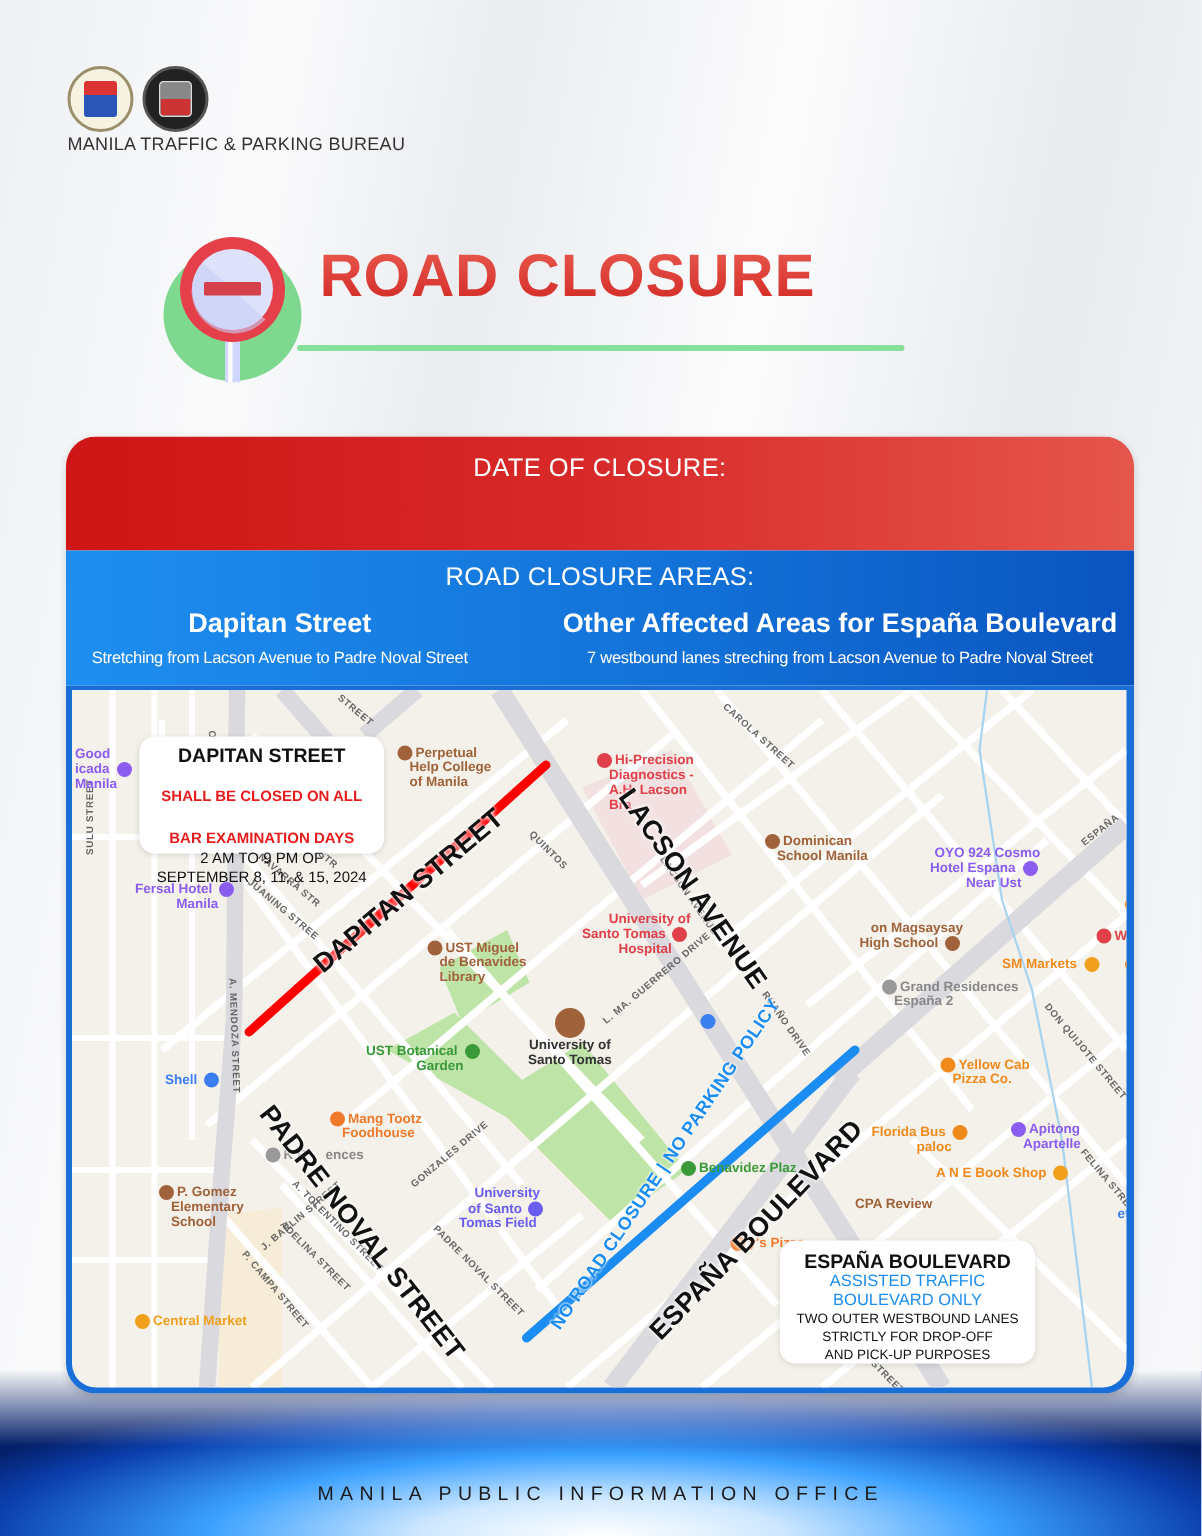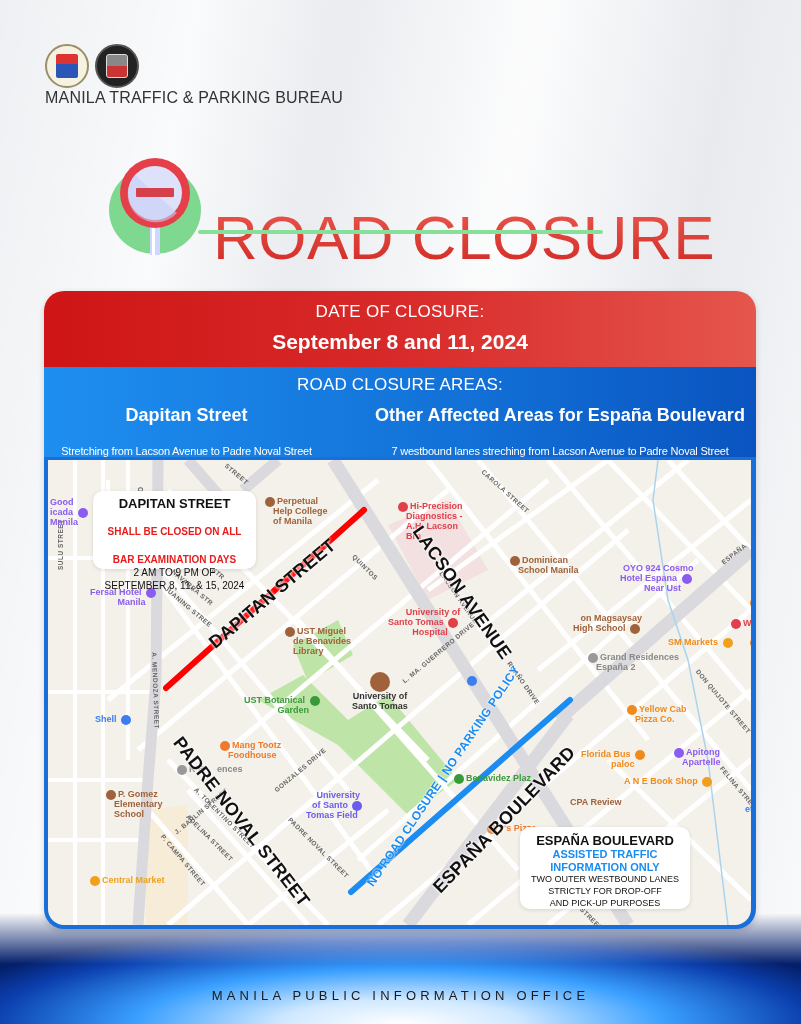--- a/index.html
+++ b/index.html
@@ -10,48 +10,48 @@
     background: radial-gradient(ellipse 60% 90% at 50% 100%, #ffffff 0%, #cfe8ff 25%, #3aa0ff 55%, #0b3fae 85%, #05206b 100%); }
   .footer-glow::before { content:""; position:absolute; left:0; right:0; top:0; height:50px; background:linear-gradient(#f3f4f6, rgba(243,244,246,0)); }
   .header { position:absolute; left:45px; top:44px; }
   .seals { display:flex; gap:6px; }
   .seal { width:44px; height:44px; border-radius:50%; display:flex; align-items:center; justify-content:center; }
   .seal-a { background:#f6f2e2; border:2px solid #9a8f6a; }
   .seal-a .inner { width:22px; height:24px; background:linear-gradient(#d33 0 40%, #2b56b8 40% 100%); border-radius:2px; }
   .seal-b { background:#222; border:2px solid #555; }
   .seal-b .inner { width:22px; height:24px; background:linear-gradient(#888 0 50%, #c33 50% 100%); border-radius:3px; border:1px solid #ddd; }
   .org-name { font-size:17px; font-weight:bold; color:#1d1d1f; margin-top:8px; letter-spacing:0.2px; }
-  .org-sub { font-size:16px; color:#333; margin-top:1px; letter-spacing:0.2px; }
+  .org-sub { font-size:12px; color:#333; margin-top:1px; letter-spacing:0.2px; }
   .title-wrap { position:absolute; left:100px; top:150px; width:620px; height:110px; }
   .sign { position:absolute; left:5px; top:5px; width:100px; height:100px; }
-  .title { position:absolute; left:113px; top:12px; font-size:62px; font-weight:normal; color:#d9322e; letter-spacing:0.5px;
-    background:linear-gradient(#ea5c50, #d02622); -webkit-background-clip:text; background-clip:text;margin-top:40px; -webkit-text-fill-color:transparent; }
+  .title { position:absolute; left:113px; top:12px; font-size:40px; font-weight:bold; color:#d9322e; letter-spacing:0.5px;
+    background:linear-gradient(#ea5c50, #d02622); -webkit-background-clip:text; background-clip:text; -webkit-text-fill-color:transparent; }
   .title-underline { position:absolute; left:98px; top:80px; width:405px; height:4px; background:#86e09a; border-radius:2px; }
   .card { position:absolute; left:44px; top:291px; width:712px; height:638px; border-radius:20px; overflow:hidden; box-shadow:0 2px 6px rgba(0,0,0,0.15); }
   .date-band { height:76px; background:linear-gradient(90deg, #cf1515 0%, #d82a2a 50%, #e5564c 100%); color:#fff; text-align:center; }
   .date-label { padding-top:11px; font-size:17px; letter-spacing:0.3px; }
   .date-value { font-size:21px; font-weight:bold; margin-top:8px; }
   .areas-band { height:90px; background:linear-gradient(90deg, #1e8ef0 0%, #1270d6 60%, #0a54c0 100%); color:#fff; position:relative; }
   .areas-title { text-align:center; font-size:17px; padding-top:8px; letter-spacing:0.2px; }
   .area-col { position:absolute; top:38px; text-align:center; }
   .area-col.left { left:0; width:285px; }
   .area-col.right { left:320px; width:392px; }
   .area-name { font-size:18px; font-weight:bold; }
-  .area-desc { font-size:11px; margin-top:19px; letter-spacing:-0.2px; }
+  .area-desc { font-size:11px; margin-top:7px; letter-spacing:-0.2px; }
   .map-frame { position:absolute; left:0; top:166px; width:712px; height:472px; background:#1a6ed8; padding:3px 5px 4px 4px; }
   .map { position:relative; width:100%; height:100%; background:#f4f1ea; overflow:hidden; border-radius:0 0 16px 16px; }
   .map svg { position:absolute; left:0; top:0; }
   .poi { position:absolute; font-size:9px; font-weight:bold; line-height:1.1; white-space:nowrap; }
   .st-label { position:absolute; font-size:6.5px; color:#666; letter-spacing:0.5px; white-space:nowrap; transform-origin:left top; font-weight:bold; }
   .big-label { position:absolute; font-size:18px; font-weight:bold; color:#111; white-space:nowrap; transform-origin:left top; text-shadow:0 0 3px #fff, 0 0 3px #fff; letter-spacing:0.3px; }
   .blue-label { position:absolute; font-size:12px; font-weight:bold; color:#1a8cf2; white-space:nowrap; transform-origin:left top; text-shadow:0 0 2px #fff, 0 0 2px #fff; letter-spacing:0.3px; }
   .info-box { position:absolute; background:#fff; border-radius:10px; text-align:center; box-shadow:0 1px 4px rgba(0,0,0,0.12); }
   .ib-title { font-size:13px; font-weight:bold; color:#111; }
   .ib-red { font-size:10px; font-weight:bold; color:#e81c1c; line-height:1.25;margin-top:15px; }
-  .ib-blue { font-size:11px; font-weight:bold; color:#1b8df0; line-height:1.2; }
+  .ib-blue { font-size:11px; font-weight:normal; color:#1b8df0; line-height:1.2; }
   .ib-text { font-size:9px; color:#111; line-height:1.3; }
   .pin { display:inline-block; width:10px; height:10px; border-radius:50%; vertical-align:middle; margin:0 2px; }
   .footer-text { position:absolute; left:0; width:801px; top:988px; text-align:center; font-size:13px; letter-spacing:4.2px; color:#1a1a1a; }
 </style>
 </head>
 <body>
 
 <div class="bg-rays"></div>
 <div class="footer-glow"></div>
 
@@ -77,21 +77,20 @@
     <path d="M30 20 L72 58 A27 27 0 0 1 30 20 Z" fill="#c8cef5" opacity="0.6"></path>
     <rect x="31" y="33" width="38" height="9" rx="1" fill="#d5414b"></rect>
   </svg>
   <div class="title">ROAD CLOSURE</div>
   <div class="title-underline"></div>
 </div>
 
 <div class="card">
   <div class="date-band">
     <div class="date-label">DATE OF CLOSURE:</div>
-    <div class="date-value">September 8 and 11, 2024</div>
   </div>
   <div class="areas-band">
     <div class="areas-title">ROAD CLOSURE AREAS:</div>
     <div class="area-col left">
       <div class="area-name">Dapitan Street</div>
       <div class="area-desc">Stretching from Lacson Avenue to Padre Noval Street</div>
     </div>
     <div class="area-col right">
       <div class="area-name">Other Affected Areas for España Boulevard</div>
       <div class="area-desc">7 westbound lanes streching from Lacson Avenue to Padre Noval Street</div>
@@ -203,21 +202,21 @@
       <div class="poi" style="left:572px;top:104px;color:#8a5cf0;text-align:right;">OYO 924 Cosmo<br>Hotel Espana <span class="pin" style="background:#8a5cf0"></span><br>Near Ust&nbsp;&nbsp;&nbsp;&nbsp;&nbsp;</div>
       <div class="poi" style="left:700px;top:138px;color:#f08a1c;"><span class="pin" style="background:#f08a1c"></span>Mang Ina</div>
       <div class="poi" style="left:681px;top:159px;color:#e0404a;"><span class="pin" style="background:#e0404a"></span>Watsons</div>
       <div class="poi" style="left:700px;top:178px;color:#f08a1c;"><span class="pin" style="background:#f08a1c"></span>Jollibee</div>
       <div class="poi" style="left:620px;top:178px;color:#f08a1c;">SM Markets <span class="pin" style="background:#f0a01c"></span></div>
       <div class="poi" style="left:525px;top:154px;color:#a0623a;text-align:right;">on Magsaysay<br>High School <span class="pin" style="background:#a0623a"></span></div>
       <div class="poi" style="left:538px;top:193px;color:#888;"><span class="pin" style="background:#999"></span>Grand Residences<br>&nbsp;&nbsp;&nbsp;&nbsp;España 2</div>
       <div class="poi" style="left:196px;top:236px;color:#3a9a3a;text-align:right;">UST Botanical <span class="pin" style="background:#3a9a3a"></span><br>Garden&nbsp;&nbsp;&nbsp;&nbsp;&nbsp;</div>
       <div class="poi" style="left:304px;top:212px;color:#333;text-align:center;"><span class="pin" style="background:#a0623a;width:20px;height:20px;"></span><br>University of<br>Santo Tomas</div>
       <div class="poi" style="left:417px;top:216px;"><span class="pin" style="background:#3a7ef0"></span></div>
-      <div class="poi" style="left:47px;top:255px;color:#3a7ef0;">Shell <span class="pin" style="background:#3a7ef0"></span></div>
+      <div class="poi" style="left:62px;top:255px;color:#3a7ef0;">Shell <span class="pin" style="background:#3a7ef0"></span></div>
       <div class="poi" style="left:170px;top:281px;color:#f07a2c;"><span class="pin" style="background:#f07a2c"></span>Mang Tootz<br>&nbsp;&nbsp;&nbsp;&nbsp;Foodhouse</div>
       <div class="poi" style="left:127px;top:305px;color:#888;"><span class="pin" style="background:#999"></span>K R&nbsp;&nbsp;&nbsp;&nbsp;&nbsp;ences</div>
       <div class="poi" style="left:56px;top:330px;color:#a0623a;"><span class="pin" style="background:#a0623a"></span>P. Gomez<br>&nbsp;&nbsp;&nbsp;&nbsp;Elementary<br>&nbsp;&nbsp;&nbsp;&nbsp;School</div>
       <div class="poi" style="left:404px;top:314px;color:#3a9a3a;"><span class="pin" style="background:#3a9a3a"></span>Benavidez Plaz</div>
       <div class="poi" style="left:258px;top:331px;color:#6a5cf0;text-align:center;">University<br>of Santo <span class="pin" style="background:#6a5cf0"></span><br>Tomas Field&nbsp;&nbsp;&nbsp;&nbsp;&nbsp;</div>
       <div class="poi" style="left:577px;top:245px;color:#f08a1c;"><span class="pin" style="background:#f08a1c"></span>Yellow Cab<br>&nbsp;&nbsp;&nbsp;&nbsp;Pizza Co.</div>
       <div class="poi" style="left:533px;top:290px;color:#f08a1c;text-align:right;">Florida Bus <span class="pin" style="background:#f08a1c"></span><br>paloc&nbsp;&nbsp;&nbsp;&nbsp;&nbsp;</div>
       <div class="poi" style="left:624px;top:288px;color:#8a5cf0;"><span class="pin" style="background:#8a5cf0"></span>Apitong<br>&nbsp;&nbsp;&nbsp;&nbsp;Apartelle</div>
       <div class="poi" style="left:576px;top:317px;color:#f08a1c;">A N E Book Shop <span class="pin" style="background:#f0a01c"></span></div>
       <div class="poi" style="left:522px;top:338px;color:#a0623a;">CPA Review</div>
@@ -235,21 +234,21 @@
         <div class="ib-title">DAPITAN STREET</div>
         <div class="ib-red">SHALL BE CLOSED ON ALL</div>
         <div class="ib-red">BAR EXAMINATION DAYS</div>
         <div class="ib-text" style="font-size:10px;">2 AM TO 9 PM OF</div>
         <div class="ib-text" style="font-size:10px;">SEPTEMBER 8, 11, &amp; 15, 2024</div>
       </div>
 
       <div class="info-box" style="left:472px;top:367px;width:170px;height:82px;padding-top:6px;">
         <div class="ib-title">ESPAÑA BOULEVARD</div>
         <div class="ib-blue">ASSISTED TRAFFIC</div>
-        <div class="ib-blue">INFORMATION ONLY</div>
+        <div class="ib-blue">BOULEVARD ONLY</div>
         <div class="ib-text">TWO OUTER WESTBOUND LANES</div>
         <div class="ib-text">STRICTLY FOR DROP-OFF</div>
         <div class="ib-text">AND PICK-UP PURPOSES</div>
       </div>
     </div>
   </div>
 </div>
 
 <div class="footer-text">MANILA PUBLIC INFORMATION OFFICE</div>
 

